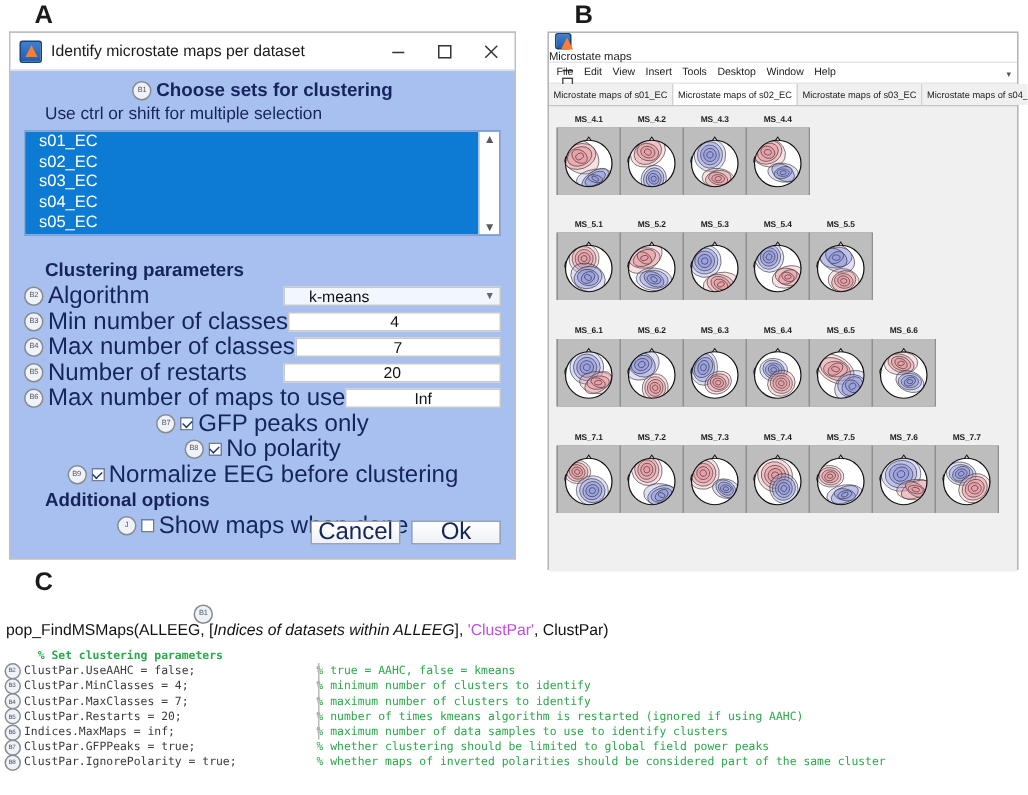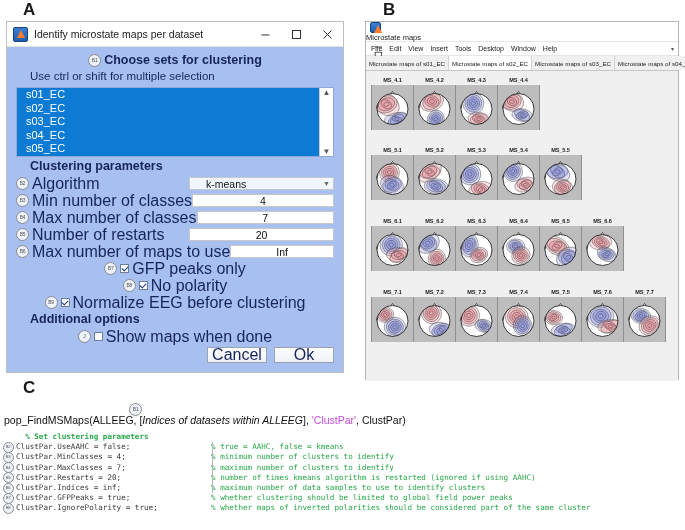--- a/index.html
+++ b/index.html
@@ -287,21 +287,21 @@
           <li>s03_EC</li>
           <li>s04_EC</li>
           <li>s05_EC</li>
         </ul>
         <div class="lb-scroll">
           <div class="lb-arrow">▲</div>
           <div class="lb-arrow">▼</div>
         </div>
       </div>
 
-      <div class="sec-head" style="margin-left:14px; margin-top:2px;">Clustering parameters</div>
+      <div class="sec-head" style="margin-left:14px; margin-top:16px;">Clustering parameters</div>
 
       <div class="rowline">
         <span class="badge">B2</span>
         <span class="rowlabel">Algorithm</span>
         <span class="field-col">
           <span class="sel">
             <span>k-means</span>
             <span class="caret">▼</span>
           </span>
         </span>
@@ -959,19 +959,19 @@
       <span>pop_FindMSMaps(ALLEEG, [</span><span class="ital">Indices of datasets within ALLEEG</span><span>], </span><span class="str">'ClustPar'</span><span>, ClustPar)</span>
     </div>
 
     <div class="code-block" id="code-block">
       <div class="code-cursor"></div>
     <div class="code-line"><span class="code-badge-slot"></span><span class="code-code" style="color: rgb(42, 168, 74); font-weight: bold;">  % Set clustering parameters</span><span class="code-comment"></span></div>
         <div class="code-line"><span class="code-badge-slot"><span class="badge">B2</span></span><span class="code-code">ClustPar.UseAAHC = false;</span><span class="code-comment">% true = AAHC, false = kmeans</span></div>
         <div class="code-line"><span class="code-badge-slot"><span class="badge">B3</span></span><span class="code-code">ClustPar.MinClasses = 4;</span><span class="code-comment">% minimum number of clusters to identify</span></div>
         <div class="code-line"><span class="code-badge-slot"><span class="badge">B4</span></span><span class="code-code">ClustPar.MaxClasses = 7;</span><span class="code-comment">% maximum number of clusters to identify</span></div>
         <div class="code-line"><span class="code-badge-slot"><span class="badge">B5</span></span><span class="code-code">ClustPar.Restarts = 20;</span><span class="code-comment">% number of times kmeans algorithm is restarted (ignored if using AAHC)</span></div>
-        <div class="code-line"><span class="code-badge-slot"><span class="badge">B6</span></span><span class="code-code">ClustPar.Indices = inf;</span><span class="code-comment">% maximum number of data samples to use to identify clusters</span></div>
+        <div class="code-line"><span class="code-badge-slot"><span class="badge">B6</span></span><span class="code-code">Indices.MaxMaps = inf;</span><span class="code-comment">% maximum number of data samples to use to identify clusters</span></div>
         <div class="code-line"><span class="code-badge-slot"><span class="badge">B7</span></span><span class="code-code">ClustPar.GFPPeaks = true;</span><span class="code-comment">% whether clustering should be limited to global field power peaks</span></div>
         <div class="code-line"><span class="code-badge-slot"><span class="badge">B8</span></span><span class="code-code">ClustPar.IgnorePolarity = true;</span><span class="code-comment">% whether maps of inverted polarities should be considered part of the same cluster</span></div>
       </div>
   </div>
 
 </div>
 
 </body></html>

